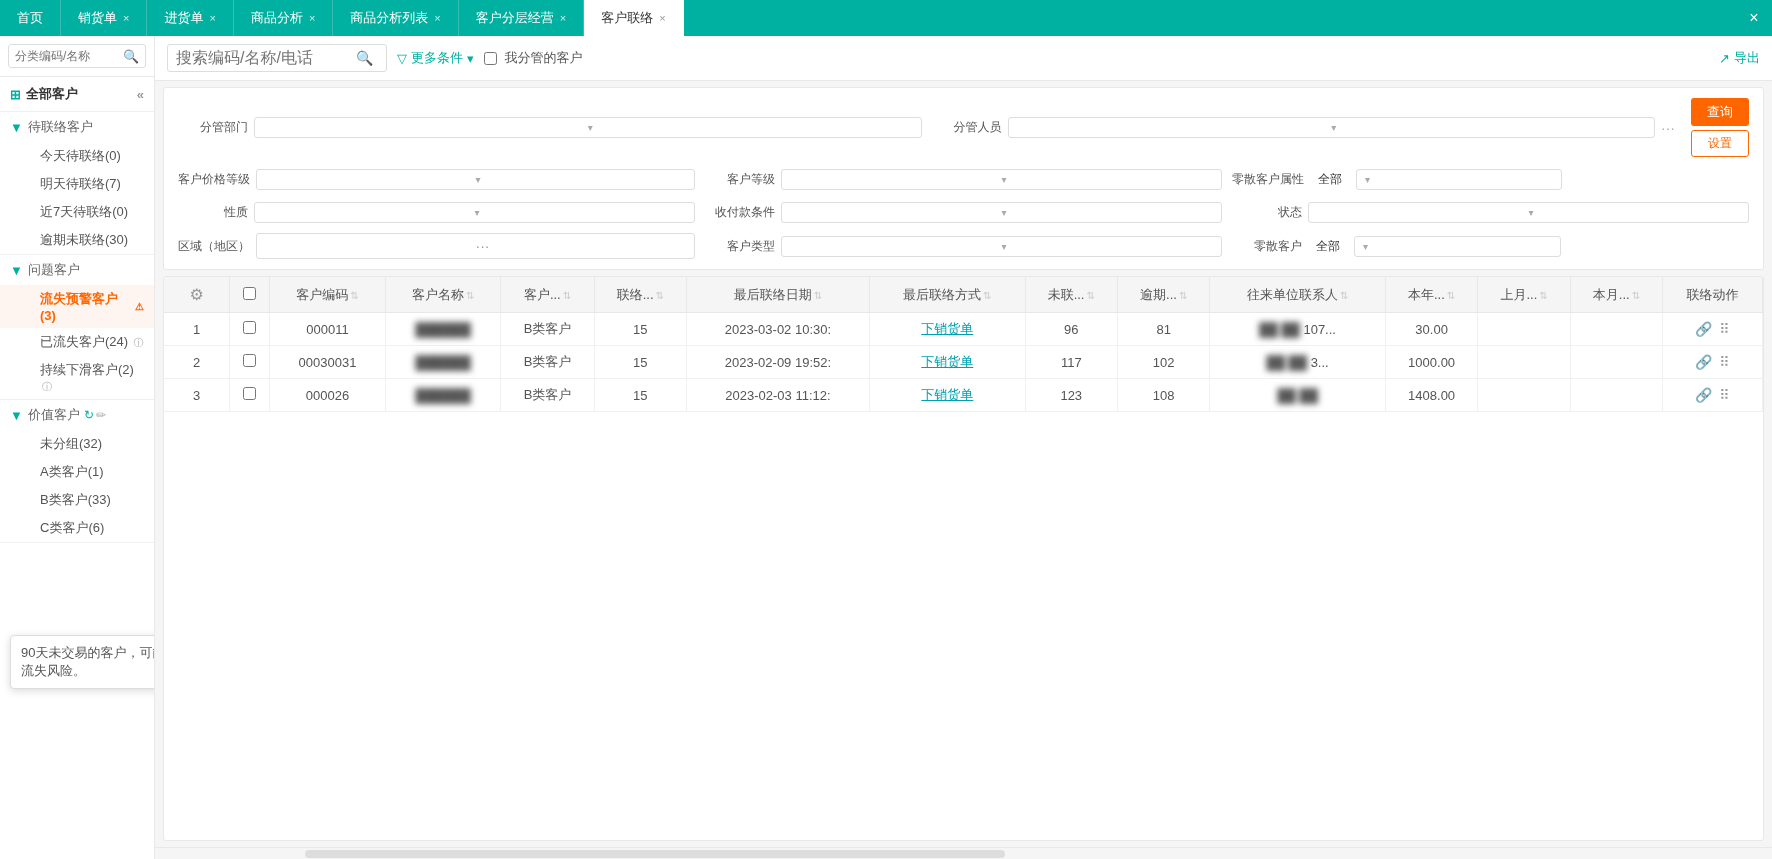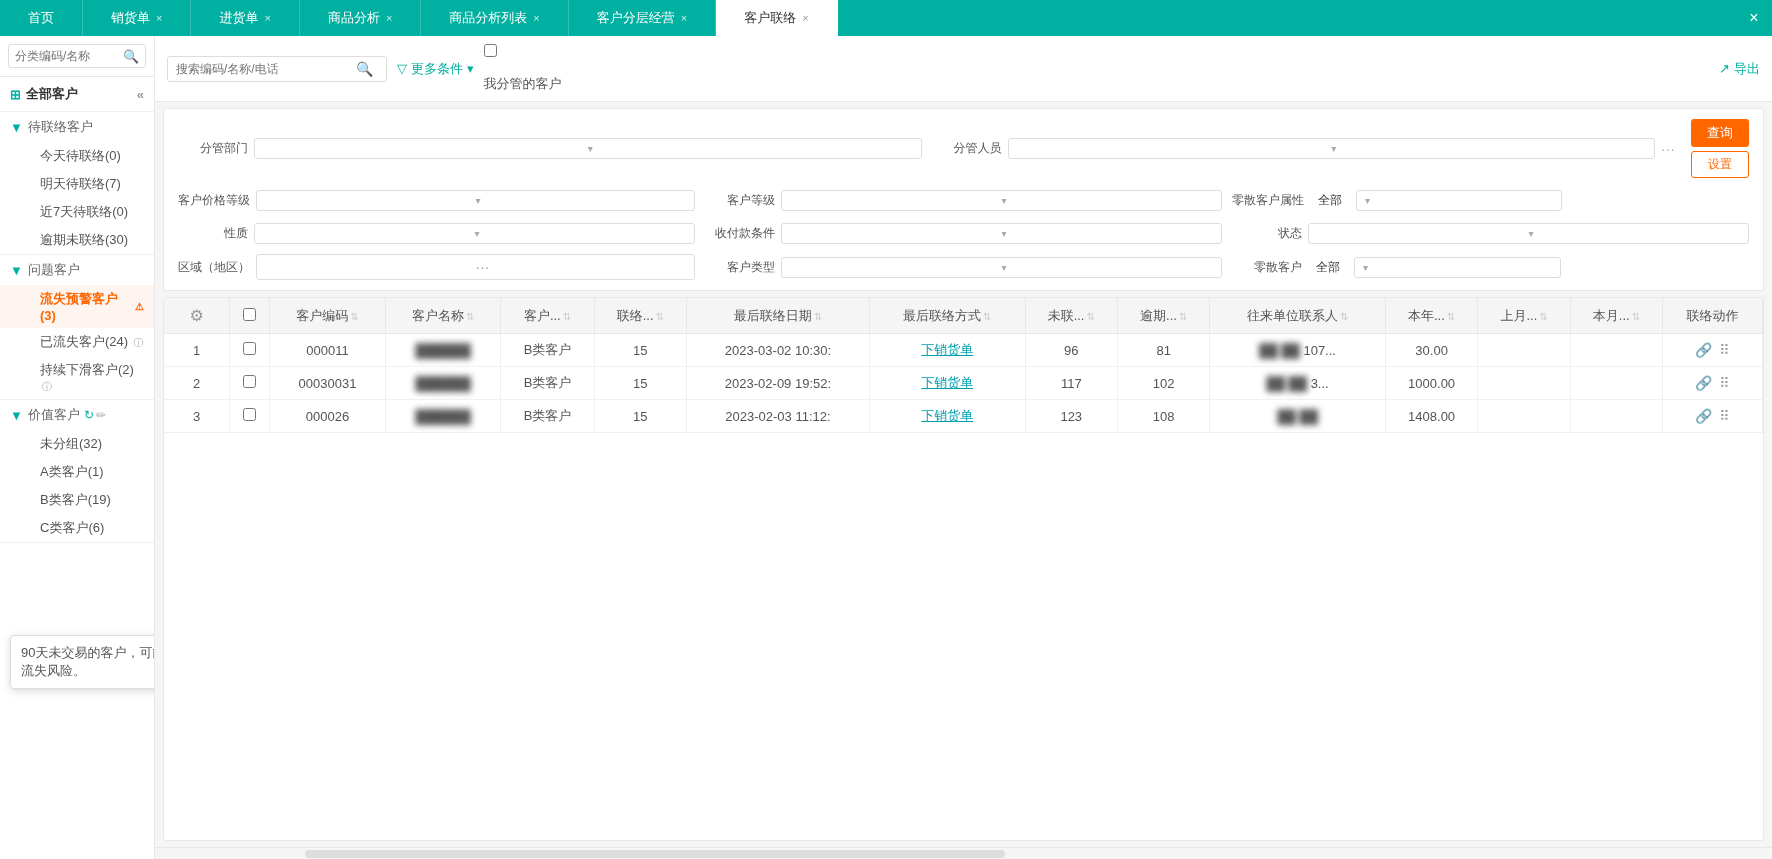--- a/index.html
+++ b/index.html
@@ -10,21 +10,21 @@
       display: flex;
       align-items: center;
       background: #00b0a0;
       height: 36px;
       padding: 0 0;
     }
     .tab-item {
       display: flex;
       align-items: center;
       height: 36px;
-      padding: 0 28px;
+      padding: 0 17px;
       color: #fff;
       cursor: pointer;
       white-space: nowrap;
       font-size: 13px;
       border-right: 1px solid rgba(255,255,255,0.2);
     }
     .tab-item.active {
       background: #fff;
       color: #333;
     }
@@ -180,25 +180,24 @@
     .more-conditions {
       display: flex;
       align-items: center;
       color: #00b0a0;
       cursor: pointer;
       font-size: 12px;
       gap: 4px;
     }
     .my-customers {
       display: flex;
-      align-items: flex-start;
-      gap: 18px;
+      align-items: center;
+      gap: 8px;
       font-size: 12px;
       color: #555;
-      flex-direction: column;
     }
     .checkbox { cursor: pointer; }
     .export-btn {
       margin-left: auto;
       display: flex;
       align-items: center;
       gap: 4px;
       color: #00b0a0;
       cursor: pointer;
       font-size: 12px;
@@ -497,33 +496,33 @@
         <span style="color:#00b0a0;font-size:12px;margin-left:4px;cursor:pointer;">↻</span>
         <span style="color:#aaa;font-size:12px;margin-left:2px;cursor:pointer;">✏</span>
       </div>
       <div class="sidebar-item">
         <span>未分组(32)</span>
       </div>
       <div class="sidebar-item">
         <span>A类客户(1)</span>
       </div>
       <div class="sidebar-item">
-        <span>B类客户(19)</span>
+        <span>B类客户(33)</span>
       </div>
       <div class="sidebar-item">
         <span>C类客户(6)</span>
       </div>
     </div>
   </div>
 
   <div class="content-area">
 
     <div class="search-bar">
       <div class="search-input-wrap">
-        <input type="text" style="border: none; outline: none; font-size: 12px; width: 180px;" placeholder="搜索编码/名称/电话">
+        <input type="text" style="border: none; outline: none; font-size: 16px; width: 180px;" placeholder="搜索编码/名称/电话">
         <span class="search-icon-btn">🔍</span>
       </div>
       <div class="more-conditions">
         <span>▽</span>
         <span>更多条件</span>
         <span>▾</span>
       </div>
       <div class="my-customers">
         <input type="checkbox" class="checkbox" style="">
         <span>我分管的客户</span>

